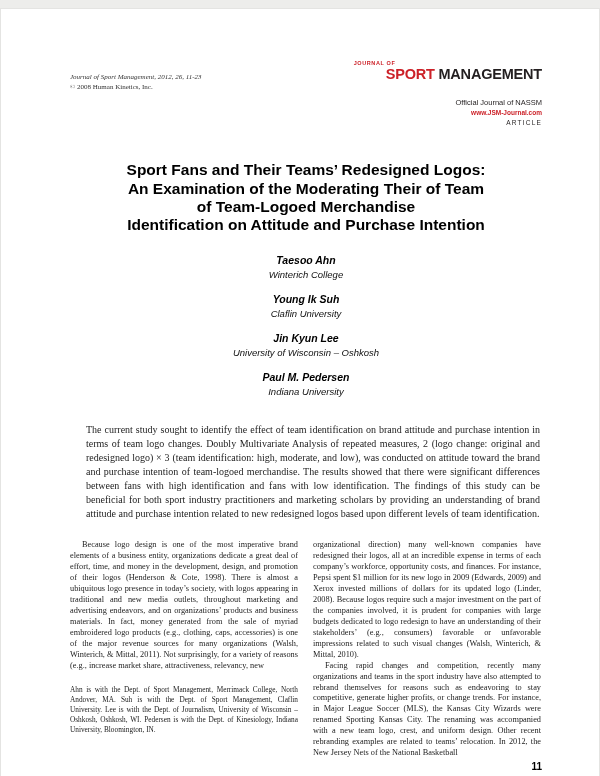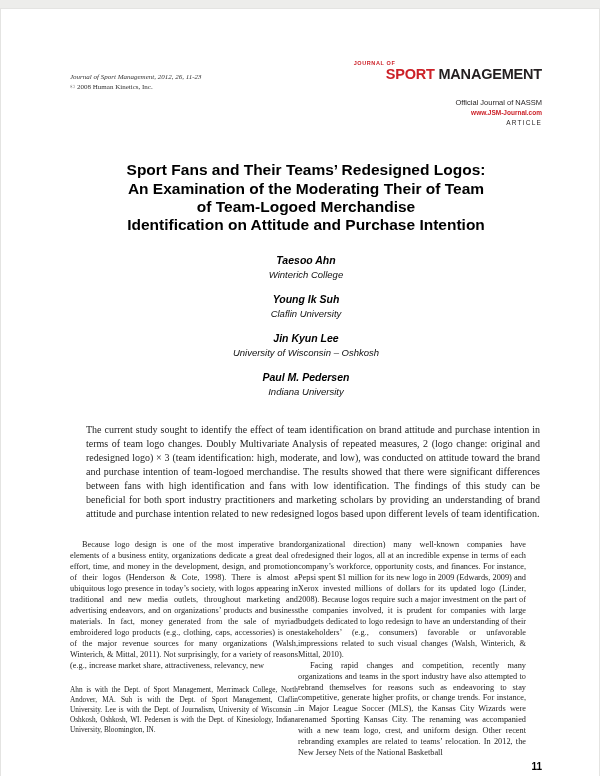--- a/index.html
+++ b/index.html
@@ -56,21 +56,21 @@
 
   
   .abstract {
     margin: 26px 2px 0 16px;
     font-size: 10px;
     line-height: 1.4;
     text-align: justify;
   }
 
   
-  .columns { display: flex; margin-top: 19px; }
+  .columns { display: flex; gap: 15px; margin-top: 19px; }
   .col { width: 228px; font-size: 8.3px; line-height: 1.32; text-align: justify; }
   .col p { margin: 0; }
   .para-indent { text-indent: 12px; }
 
   
   .footnote {
     margin-top: 13px;
     font-size: 7.3px;
     line-height: 1.38;
     text-align: justify;

